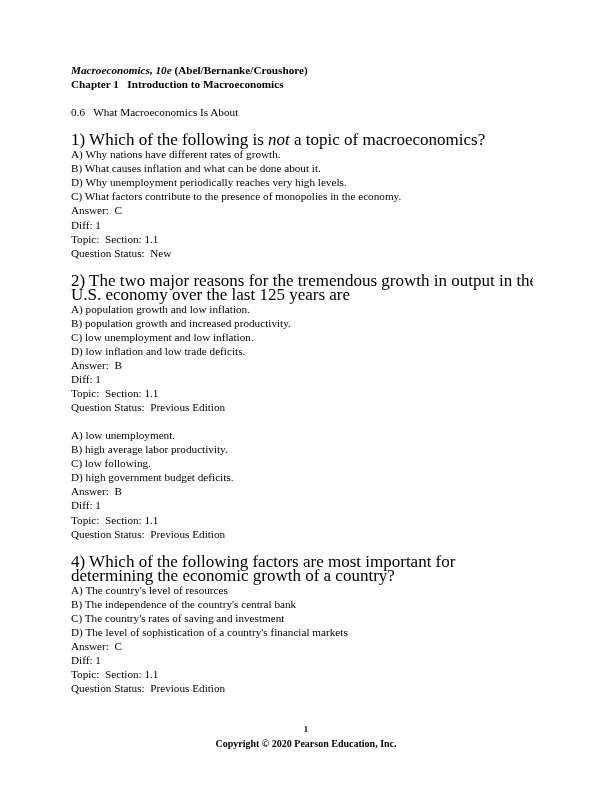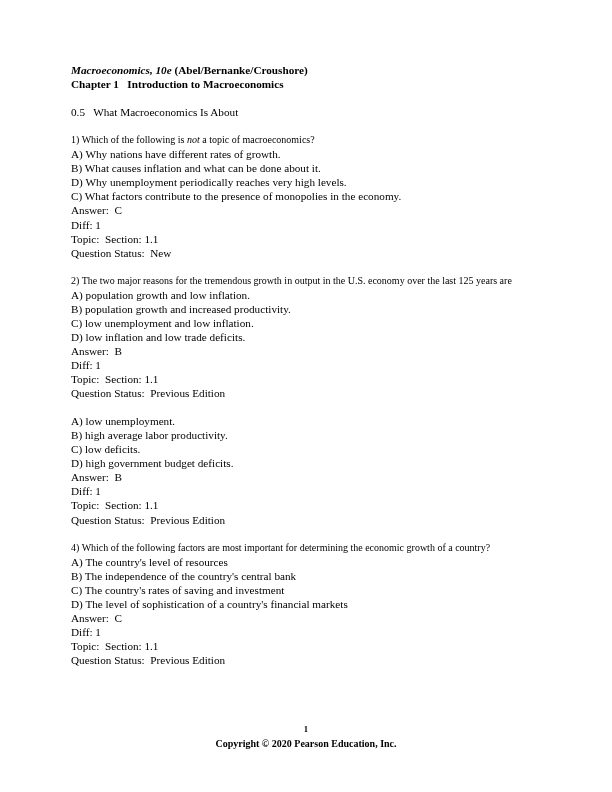--- a/index.html
+++ b/index.html
@@ -47,21 +47,21 @@
     line-height: 14.05px;
     white-space: pre-wrap;
   }
   .spacer {
     height: 14.05px;
   }
   .qblock {
     margin: 0;
   }
   .qstem {
-    font-size: 10px;
+    font-size: 17px;
     line-height: 14.05px;
     white-space: pre-wrap;
   }
   .qstem em {
     font-style: italic;
   }
   .footer {
     position: absolute;
     left: 0;
     top: 724px;
@@ -86,21 +86,21 @@
 <div class="page">
 
   <div class="content">
 
     <div class="line hdr"><span class="title-italic">Macroeconomics, 10e</span><span> (Abel/Bernanke/Croushore)</span></div>
 
     <div class="line hdr">Chapter 1   Introduction to Macroeconomics</div>
 
     <div class="spacer"></div>
 
-    <div class="section-heading">0.5   What Macroeconomics Is About</div>
+    <div class="section-heading">0.6   What Macroeconomics Is About</div>
 
     <div class="spacer"></div>
 
     <div class="qblock">
       <div class="qstem"><span>1) Which of the following is </span><em>not</em><span> a topic of macroeconomics?</span></div>
       <div class="line">A) Why nations have different rates of growth.</div>
       <div class="line">B) What causes inflation and what can be done about it.</div>
       <div class="line">D) Why unemployment periodically reaches very high levels.</div>
       <div class="line">C) What factors contribute to the presence of monopolies in the economy.</div>
       <div class="line">Answer:  C</div>
@@ -121,21 +121,21 @@
       <div class="line">Diff: 1</div>
       <div class="line">Topic:  Section: 1.1</div>
       <div class="line">Question Status:  Previous Edition</div>
     </div>
 
     <div class="spacer"></div>
 
     <div class="qblock">
       <div class="line">A) low unemployment.</div>
       <div class="line">B) high average labor productivity.</div>
-      <div class="line">C) low deficits.</div>
+      <div class="line">C) low following.</div>
       <div class="line">D) high government budget deficits.</div>
       <div class="line">Answer:  B</div>
       <div class="line">Diff: 1</div>
       <div class="line">Topic:  Section: 1.1</div>
       <div class="line">Question Status:  Previous Edition</div>
     </div>
 
     <div class="spacer"></div>
 
     <div class="qblock">

